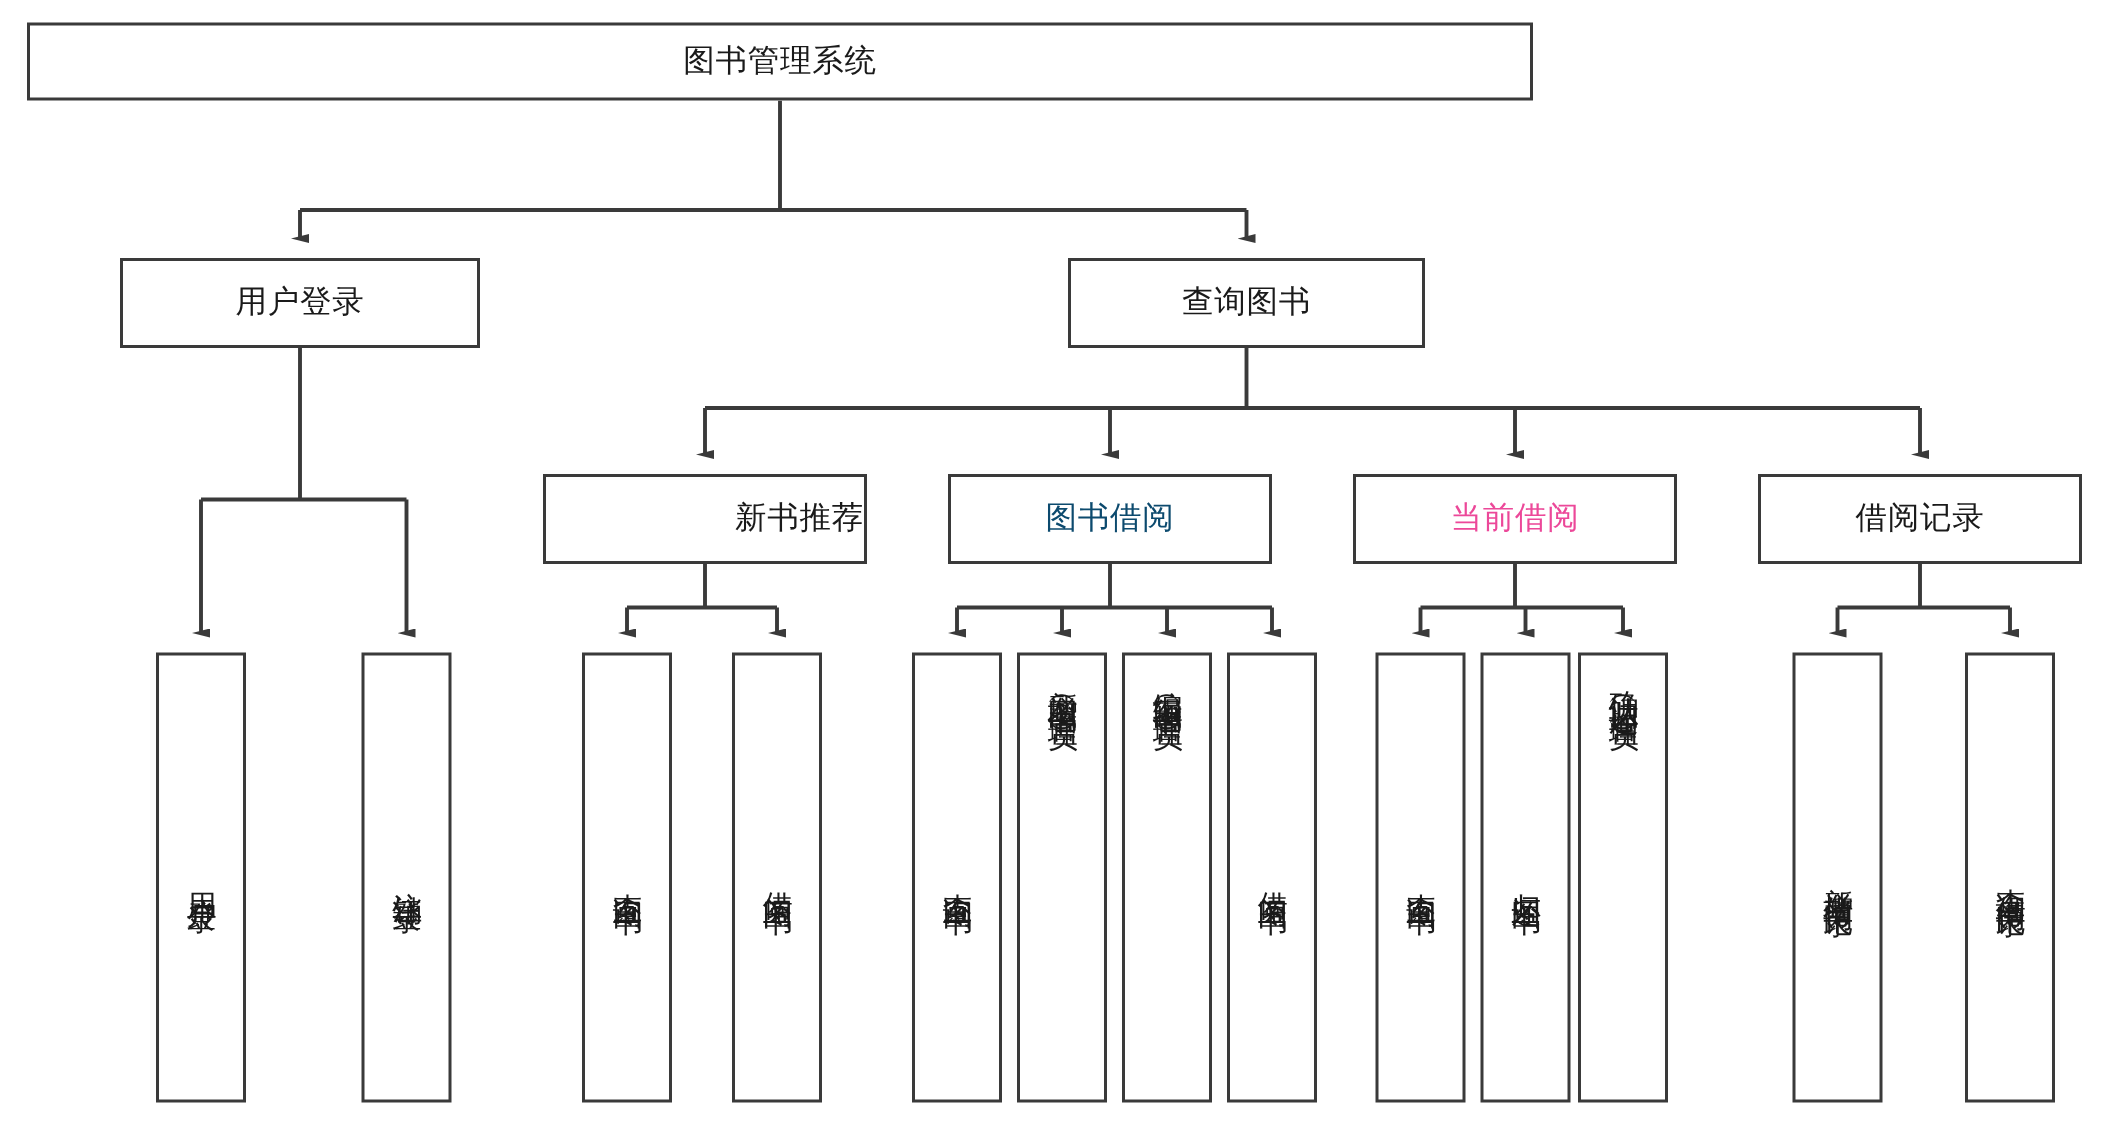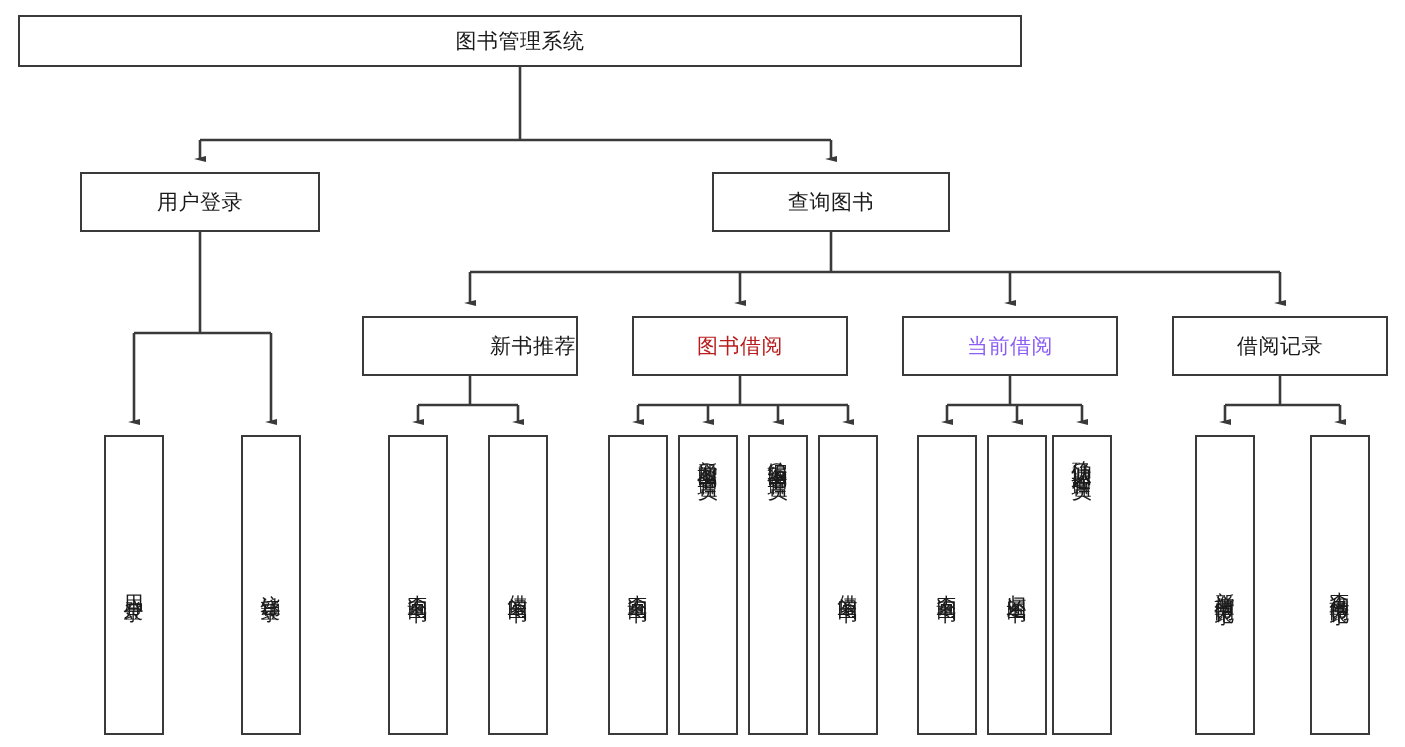--- a/index.html
+++ b/index.html
@@ -123,24 +123,24 @@
       <div class="node-box" style="left: 80px; top: 172px; width: 240px; height: 60px; border-color: rgb(58, 58, 58); background: rgb(255, 255, 255);">
         <div class="node-label" style="color: rgb(26, 26, 26);">用户登录</div>
       </div>
       <div class="node-box" style="left: 712px; top: 172px; width: 238px; height: 60px; border-color: rgb(58, 58, 58); background: rgb(255, 255, 255);">
         <div class="node-label" style="color: rgb(26, 26, 26);">查询图书</div>
       </div>
       <div class="node-box" style="left: 362px; top: 316px; width: 216px; height: 60px; border-color: rgb(58, 58, 58); background: rgb(255, 255, 255); justify-content: flex-end;">
         <div class="node-label" style="color: rgb(26, 26, 26);">新书推荐</div>
       </div>
       <div class="node-box" style="left: 632px; top: 316px; width: 216px; height: 60px; border-color: rgb(58, 58, 58); background: rgb(255, 255, 255);">
-        <div class="node-label" style="color: #b91c1c;">图书借阅</div>
+        <div class="node-label" style="color: #0c4a6e;">图书借阅</div>
       </div>
       <div class="node-box" style="left: 902px; top: 316px; width: 216px; height: 60px; border-color: rgb(58, 58, 58); background: rgb(255, 255, 255);">
-        <div class="node-label" style="color: #8b5cf6;">当前借阅</div>
+        <div class="node-label" style="color: #ec4899;">当前借阅</div>
       </div>
       <div class="node-box" style="left: 1172px; top: 316px; width: 216px; height: 60px; border-color: rgb(58, 58, 58); background: rgb(255, 255, 255);">
         <div class="node-label" style="color: rgb(26, 26, 26);">借阅记录</div>
       </div>
       <div class="node-box vertical centered" style="left: 104px; top: 435px; width: 60px; height: 300px; border-color: rgb(58, 58, 58); background: rgb(255, 255, 255);">
         <div class="node-label" style="color: rgb(26, 26, 26);">用户登录</div>
       </div>
       <div class="node-box vertical centered" style="left: 241px; top: 435px; width: 60px; height: 300px; border-color: rgb(58, 58, 58); background: rgb(255, 255, 255);">
         <div class="node-label" style="color: rgb(26, 26, 26);">注销登录</div>
       </div>

